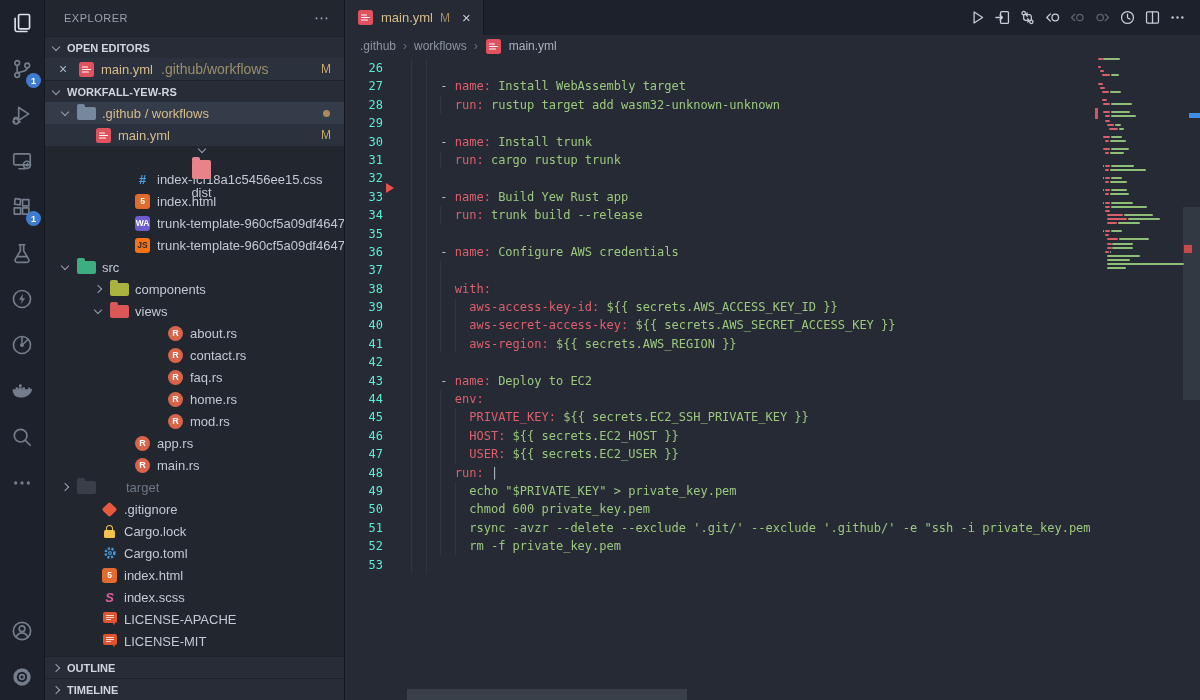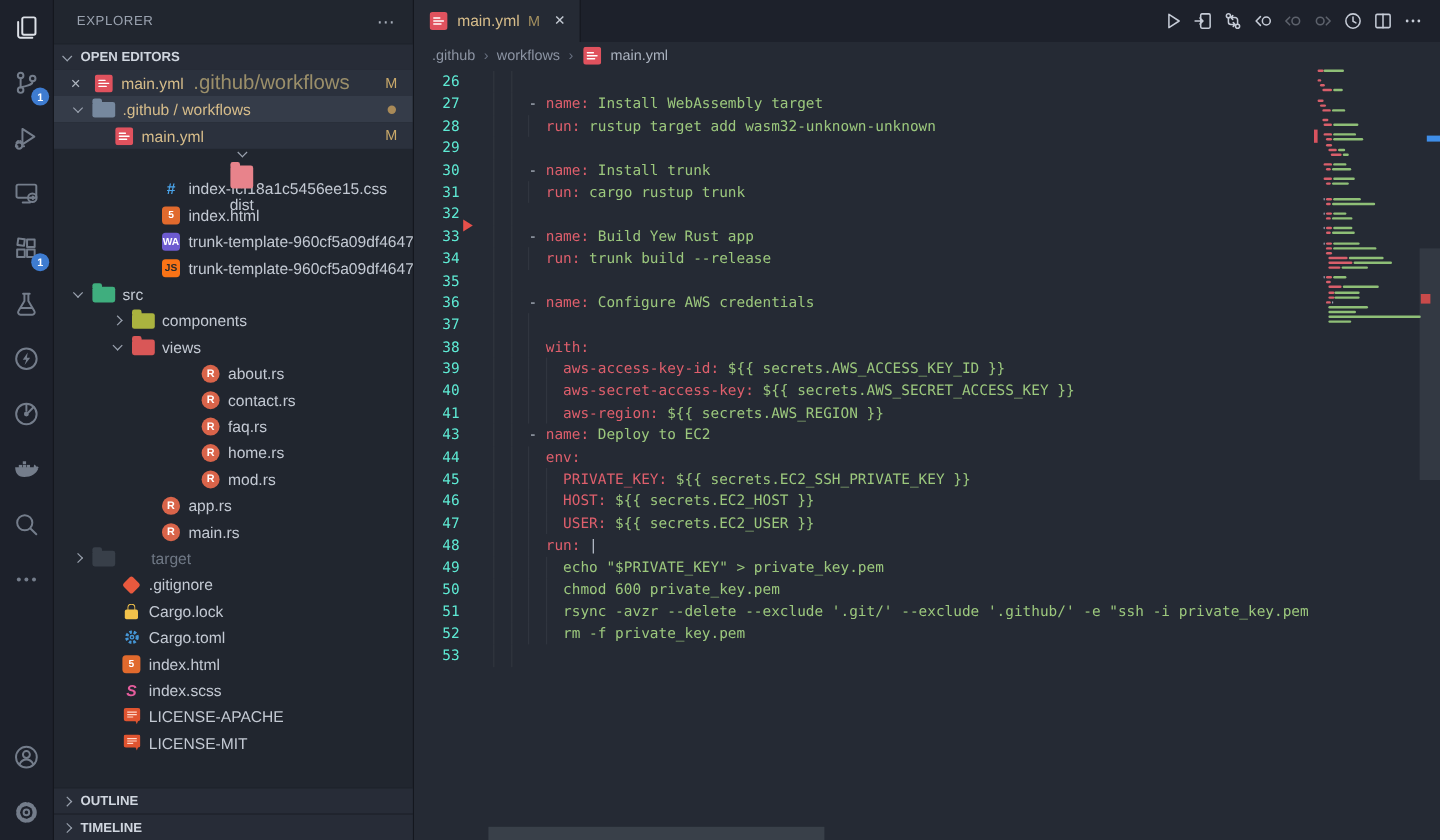--- a/index.html
+++ b/index.html
@@ -20,21 +20,21 @@
   .sb-title { height:36px; display:flex; align-items:center; padding:0 14px 0 19px; font-size:11px; letter-spacing:.5px; color:#9aa2af; }
   .sb-title .dots { margin-left:auto; font-size:15px; color:#a6adb8; letter-spacing:1px; cursor:pointer; }
   .sb-sec { height:22px; background:#272c37; display:flex; align-items:center; gap:5px; font-size:11px; font-weight:bold; color:#d0d6df; padding-left:5px; border-top:1px solid rgba(0,0,0,.22); cursor:pointer; }
   .chev { width:6px; height:6px; border-right:1.4px solid #9aa2af; border-bottom:1.4px solid #9aa2af; display:inline-block; flex:0 0 auto; }
   .chev.d { transform:rotate(45deg); margin:0 3px 2px 3px; }
   .chev.r { transform:rotate(-45deg); margin:0 3px 0 3px; }
   .oe-row { height:22px; background:#2b313d; display:flex; align-items:center; font-size:13px; padding-left:14px; gap:6px; cursor:pointer; }
   .oe-close { color:#b0b7c1; font-size:14px; width:13px; line-height:1; cursor:pointer; }
   .gold { color:#d6bc8a; }
   .gold-dim { color:#9b8f6a; }
-  .oe-path { font-size:17px; margin-left:2px; }
+  .oe-path { font-size:14px; margin-left:2px; }
   .oe-badge { margin-left:auto; margin-right:13px; color:#c9a96a; font-size:12px; }
   #tree { flex:1; overflow:hidden; }
   .trow { height:22px; display:flex; align-items:center; font-size:13px; gap:6px; cursor:pointer; }
   .trow.sel1 { background:#353c49; }
   .trow.sel2 { background:#2b313d; }
   .tlabel { white-space:nowrap; }
   .tdim { color:#6f7885;margin-left:24px; }
   .tdot { width:7px; height:7px; border-radius:50%; background:#a98a58; margin-left:auto; margin-right:14px; flex:0 0 auto; }
   .tbadge { margin-left:auto; margin-right:13px; color:#c9a96a; font-size:12px; }
   .fold { width:19px; height:13px; border-radius:2px; position:relative; flex:0 0 19px; }
@@ -200,20 +200,24 @@
           <svg width="15" height="15" viewBox="0 0 15 15">
             <rect width="15" height="15" rx="2.5" fill="#e0525e"></rect>
             <path d="M3.5 5h5M3.5 7.5h8M3.5 10h6" stroke="#fff" stroke-width="1.2" stroke-linecap="round"></path>
           </svg>
         </span>
       <span class="gold">main.yml</span>
       <span class="oe-path gold-dim">.github/workflows</span>
       <span class="oe-badge">M</span>
     </div>
 
+    <div class="sb-sec">
+      <span class="chev d"></span>
+      <span>WORKFALL-YEW-RS</span>
+    </div>
 
     <div id="tree">
         <div class="trow sel1" style="padding-left: 14px;">
           <span class="chev d"></span>
           <span class="fold" style="background: rgb(118, 136, 158);"></span>
           <span class="tlabel gold">.github / workflows</span>
           <span class="tdot"></span>
         </div>
         <div class="trow sel2" style="padding-left: 50px;">
           <span class="ficon">
@@ -573,20 +577,26 @@
             <span class="guide" style="left: 109.797px;"></span>
             <span class="ctext"><span class="tk-p">          </span><span class="tk-k">aws-secret-access-key:</span><span class="tk-s"> ${{ secrets.AWS_SECRET_ACCESS_KEY }}</span></span>
           </div>
           <div class="crow">
             <span class="ln">41</span>
             <span class="guide" style="left: 66.4492px;"></span>
             <span class="guide" style="left: 80.8984px;"></span>
             <span class="guide" style="left: 95.3476px;"></span>
             <span class="guide" style="left: 109.797px;"></span>
             <span class="ctext"><span class="tk-p">          </span><span class="tk-k">aws-region:</span><span class="tk-s"> ${{ secrets.AWS_REGION }}</span></span>
+          </div>
+          <div class="crow">
+            <span class="ln">42</span>
+            <span class="guide" style="left: 66.4492px;"></span>
+            <span class="guide" style="left: 80.8984px;"></span>
+            <span class="ctext"></span>
           </div>
           <div class="crow">
             <span class="ln">43</span>
             <span class="guide" style="left: 66.4492px;"></span>
             <span class="guide" style="left: 80.8984px;"></span>
             <span class="ctext"><span class="tk-p">      - </span><span class="tk-k">name:</span><span class="tk-s"> Deploy to EC2</span></span>
           </div>
           <div class="crow">
             <span class="ln">44</span>
             <span class="guide" style="left: 66.4492px;"></span>

